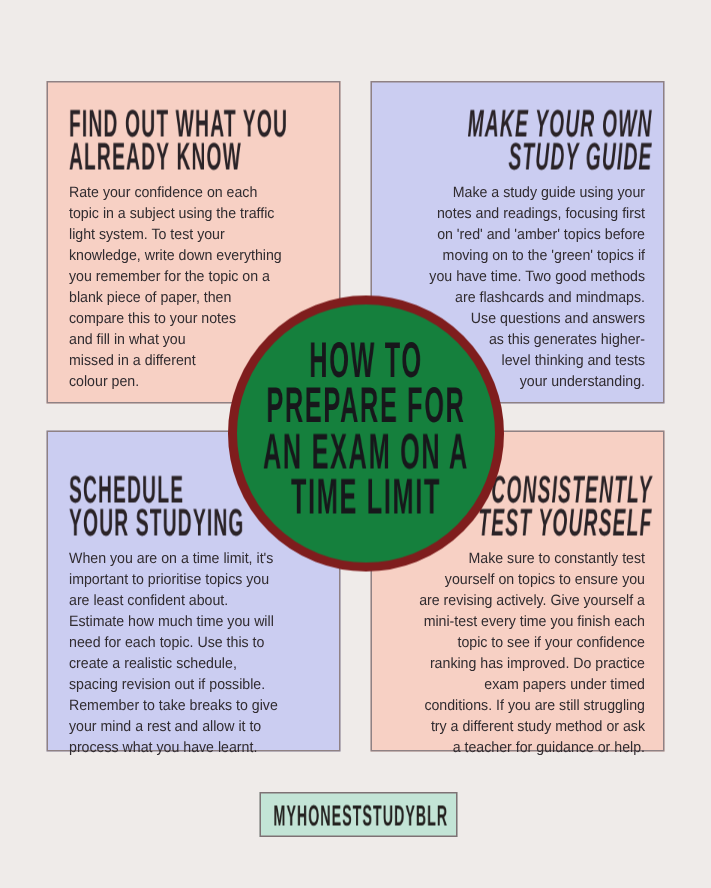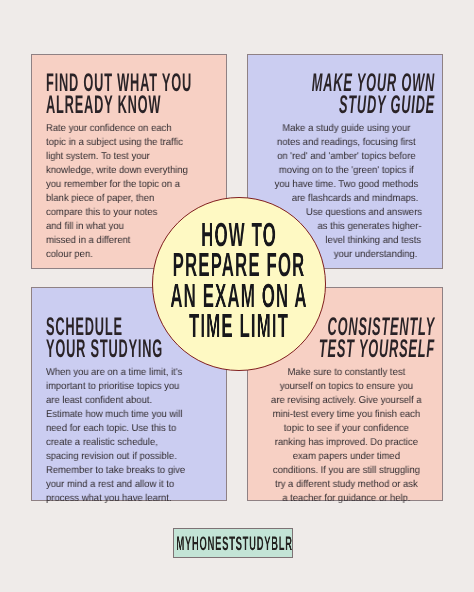--- a/index.html
+++ b/index.html
@@ -26,31 +26,31 @@
                      color:#2a2327;white-space:nowrap;display:block;
                      letter-spacing:1.6px;transform:scaleX(0.50);transform-origin:left top;
                      width:300px;}
   .card-title .tline.l2{top:21.8px;}
   .card.right .card-title .tline{left:auto;right:0;transform-origin:right top;
                      text-align:right;width:300px;}
 
   .card-body{font-size:10px;line-height:14.0px;color:#302b2f;}
   .card-body .bline{white-space:nowrap;display:block;transform:scaleX(0.945);transform-origin:left center;}
   .card.right .card-body .bline{transform-origin:right center;}
-  .card.right .card-body{text-align:center;}
+  .card.right .card-body{text-align:right;}
 
   .center-circle{position:absolute;z-index:5;left:152px;top:197px;width:172px;height:172px;
-                 border-radius:50%;background:#fef9c3;border:1px solid #7f1d1d;}
+                 border-radius:50%;background:#15803d;border:6px solid #7f1d1d;}
   .center-title{position:absolute;left:50%;top:23px;width:300px;margin-left:-150px;
                 text-align:center;transform:scaleX(0.505);}
   .center-title .cline{font-weight:700;font-size:33.4px;line-height:30.4px;
                        color:#17171b;white-space:nowrap;display:block;
                        letter-spacing:2.2px;}
 
-  .footer-badge{position:absolute;left:173px;top:528px;width:120px;height:30px;
+  .footer-badge{position:absolute;left:173px;top:528px;width:132px;height:30px;
                 background:#c3e4d6;border:1px solid #7e7275;box-sizing:border-box;
                 display:flex;align-items:center;justify-content:center;overflow:hidden;}
   .footer-badge-label{font-weight:700;font-size:19.5px;line-height:19.5px;color:#23211f;
                       white-space:nowrap;letter-spacing:1.4px;transform:scaleX(0.487);position:relative;top:1.3px;left:1.5px;}
 </style>
 </head>
 <body>
 
 <div class="poster">
 

